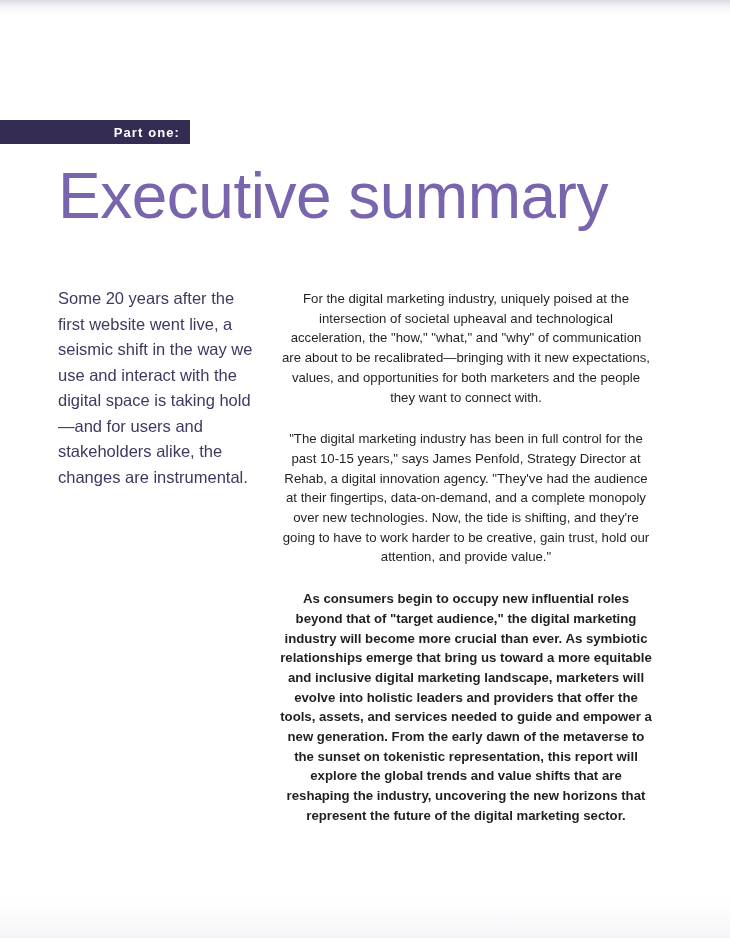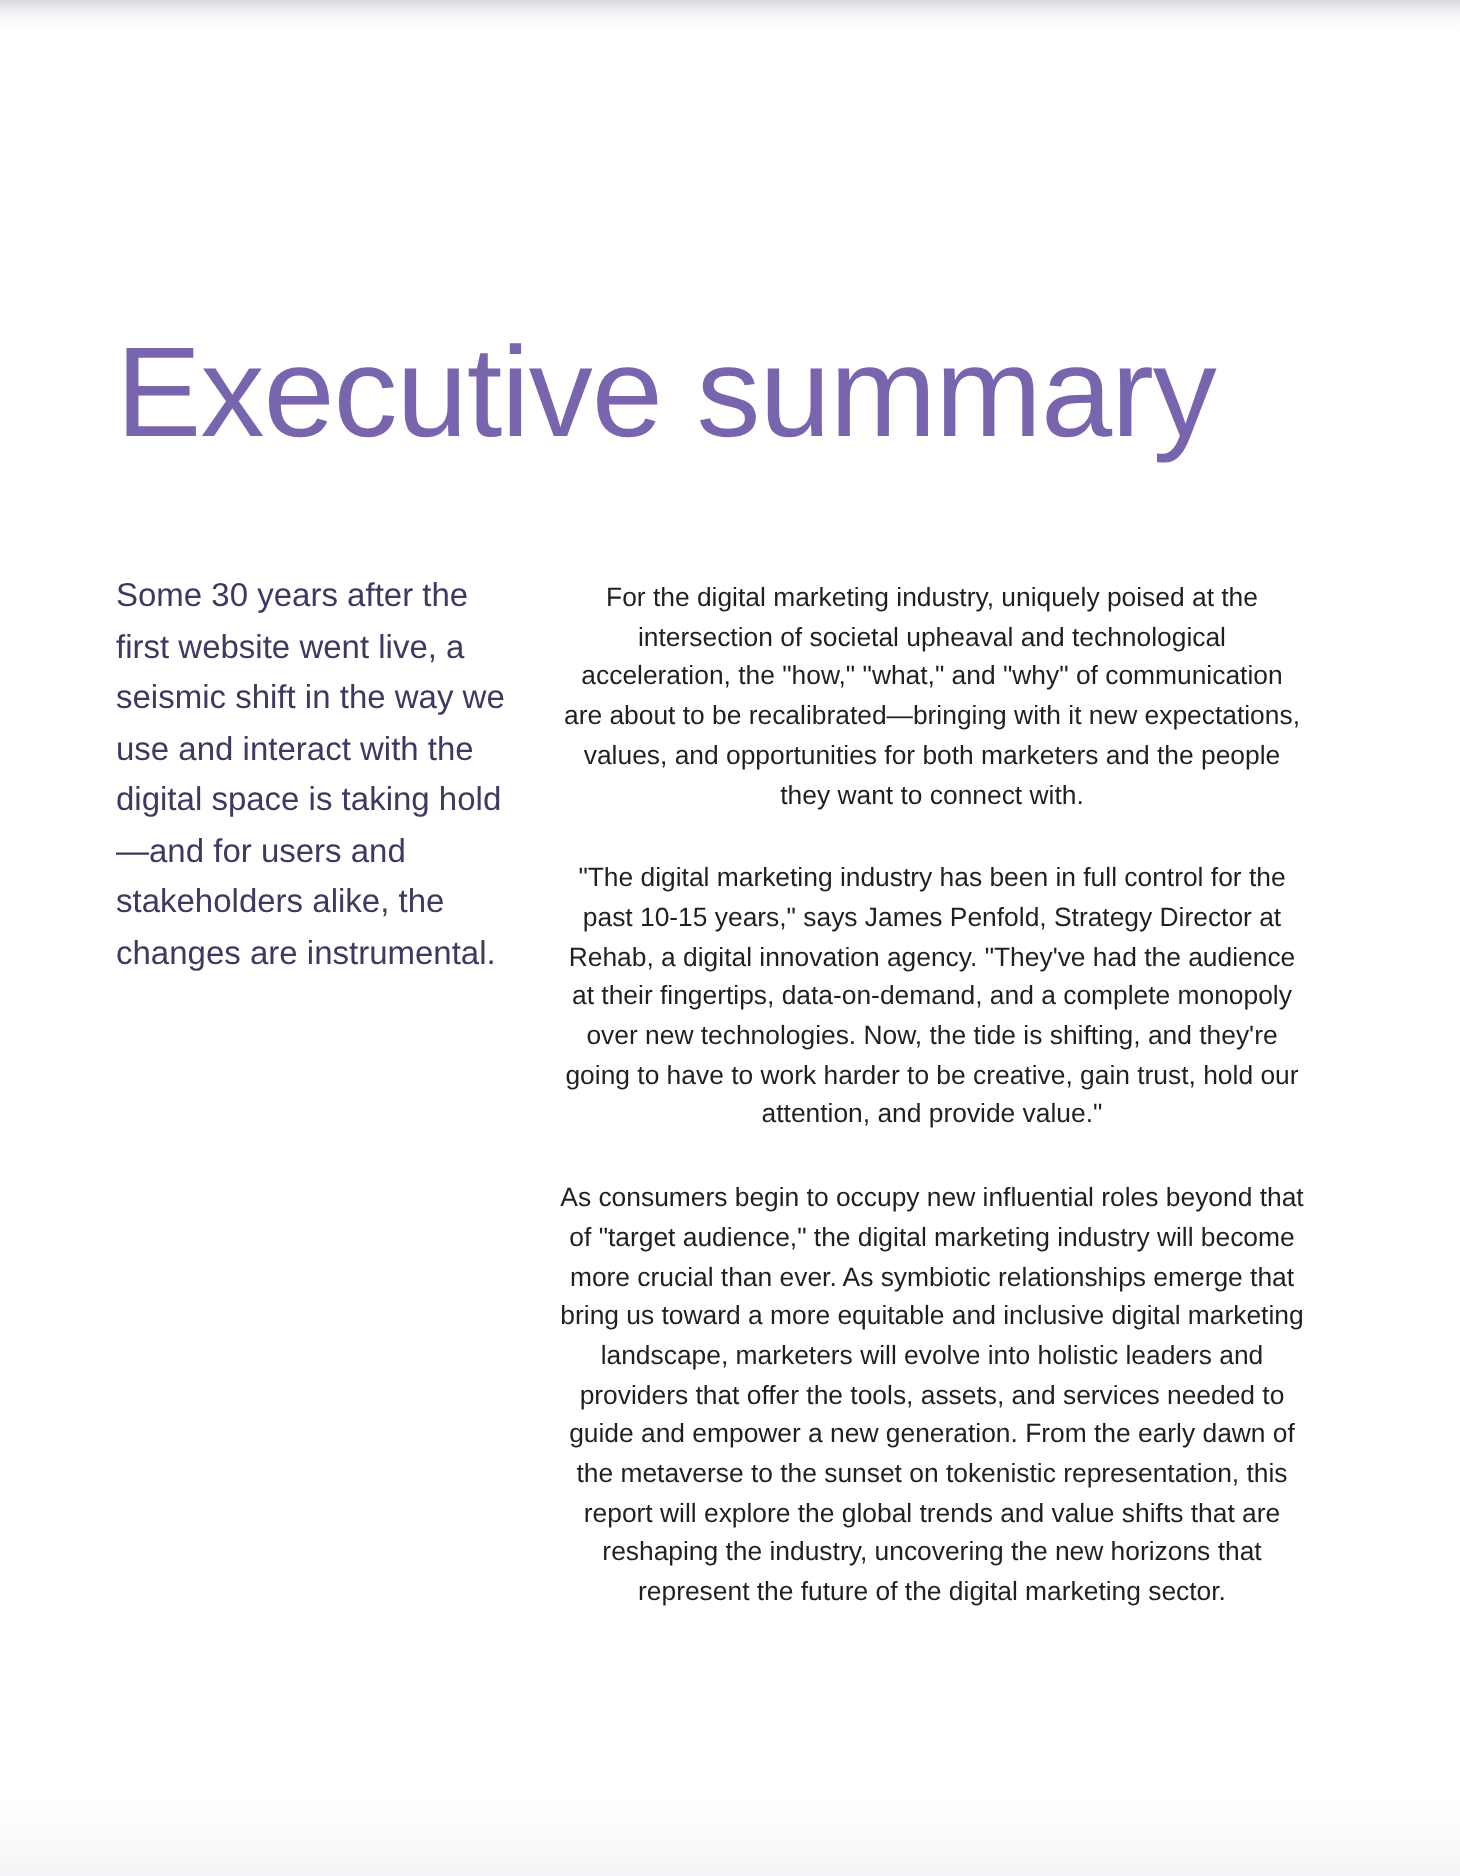--- a/index.html
+++ b/index.html
@@ -120,36 +120,40 @@
   }
   .col-right p {
     margin: 0 0 22px 0;
     font-size: 13.2px;
     line-height: 19.7px;
     color: #231F20;
     text-align: center;
   }
   .col-right p:last-child {
     margin-bottom: 0;
+    font-weight: bold;
   }
 </style>
 </head>
 <body>
 
 <div class="page">
 
   <div class="top-edge-shadow"></div>
 
+  <div class="part-banner">
+    <span class="part-banner-label">Part one:</span>
+  </div>
 
   <h1 class="page-title">Executive summary</h1>
 
   <div class="body-area">
 
     <div class="col-left">
-      <p class="lede">Some 30 years after the first website went live, a seismic shift in the way we use and interact with the digital space is taking hold—and for users and stakeholders alike, the changes are instrumental.</p>
+      <p class="lede">Some 20 years after the first website went live, a seismic shift in the way we use and interact with the digital space is taking hold—and for users and stakeholders alike, the changes are instrumental.</p>
     </div>
 
     <div class="col-right">
       <p>For the digital marketing industry, uniquely poised at the intersection of societal upheaval and technological acceleration, the "how," "what," and "why" of communication are about to be recalibrated—bringing with it new expectations, values, and opportunities for both marketers and the people they want to connect with.</p>
       <p>"The digital marketing industry has been in full control for the past 10-15 years," says James Penfold, Strategy Director at Rehab, a digital innovation agency. "They've had the audience at their fingertips, data-on-demand, and a complete monopoly over new technologies. Now, the tide is shifting, and they're going to have to work harder to be creative, gain trust, hold our attention, and provide value."</p>
       <p>As consumers begin to occupy new influential roles beyond that of "target audience," the digital marketing industry will become more crucial than ever. As symbiotic relationships emerge that bring us toward a more equitable and inclusive digital marketing landscape, marketers will evolve into holistic leaders and providers that offer the tools, assets, and services needed to guide and empower a new generation. From the early dawn of the metaverse to the sunset on tokenistic representation, this report will explore the global trends and value shifts that are reshaping the industry, uncovering the new horizons that represent the future of the digital marketing sector.</p>
     </div>
 
   </div>
 

